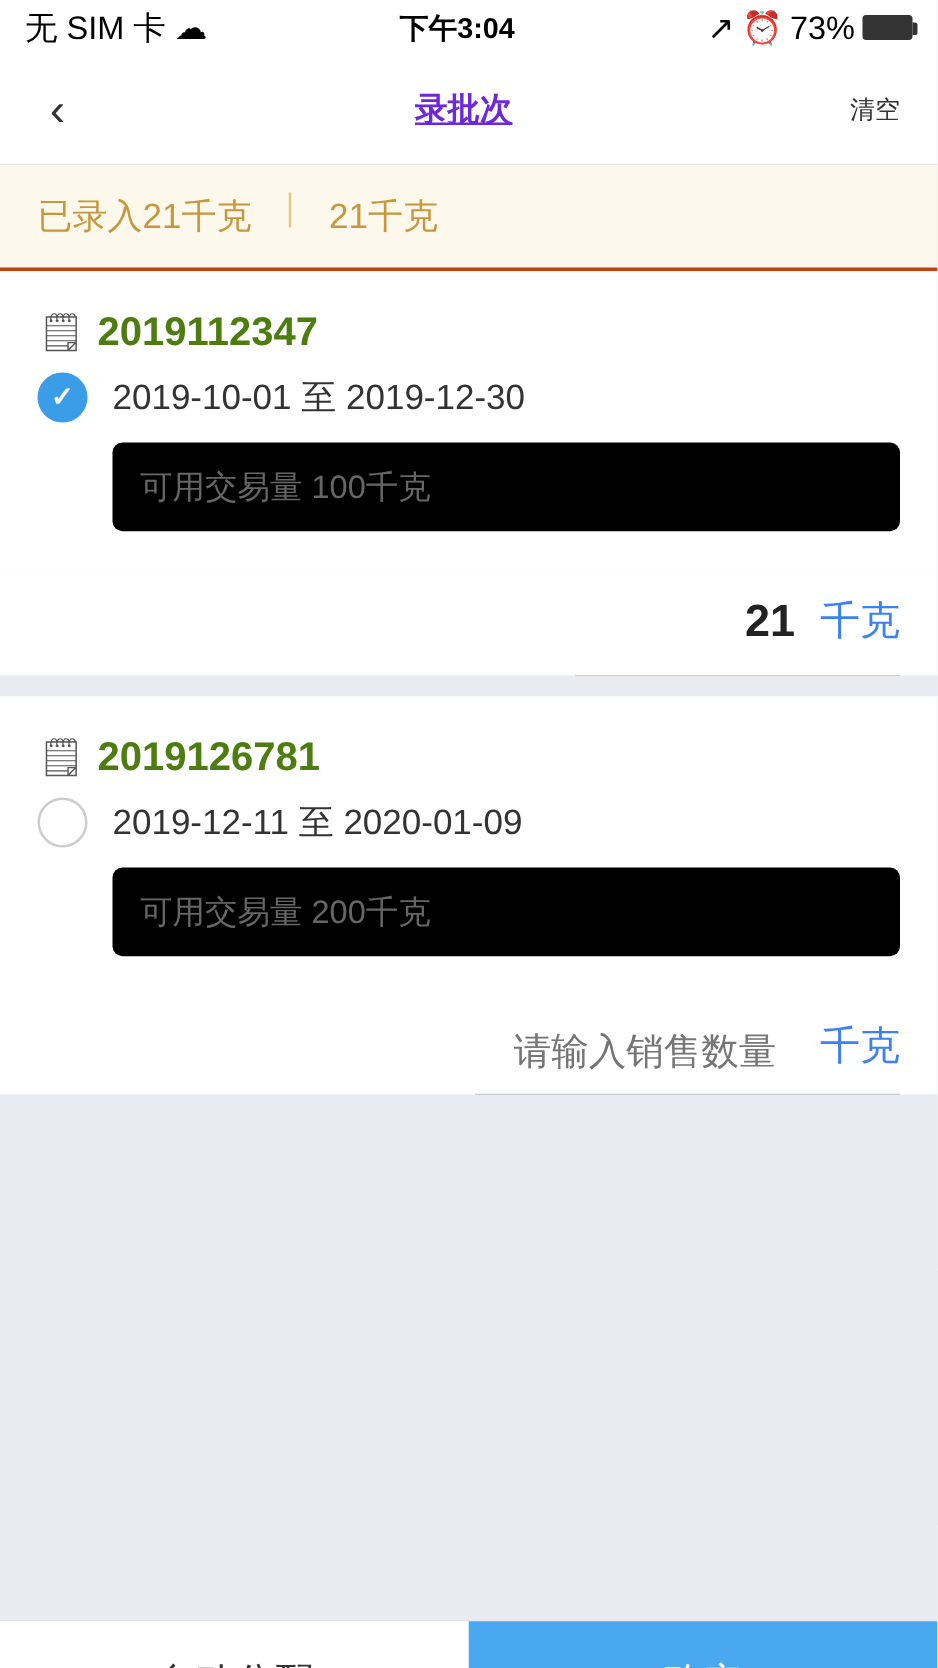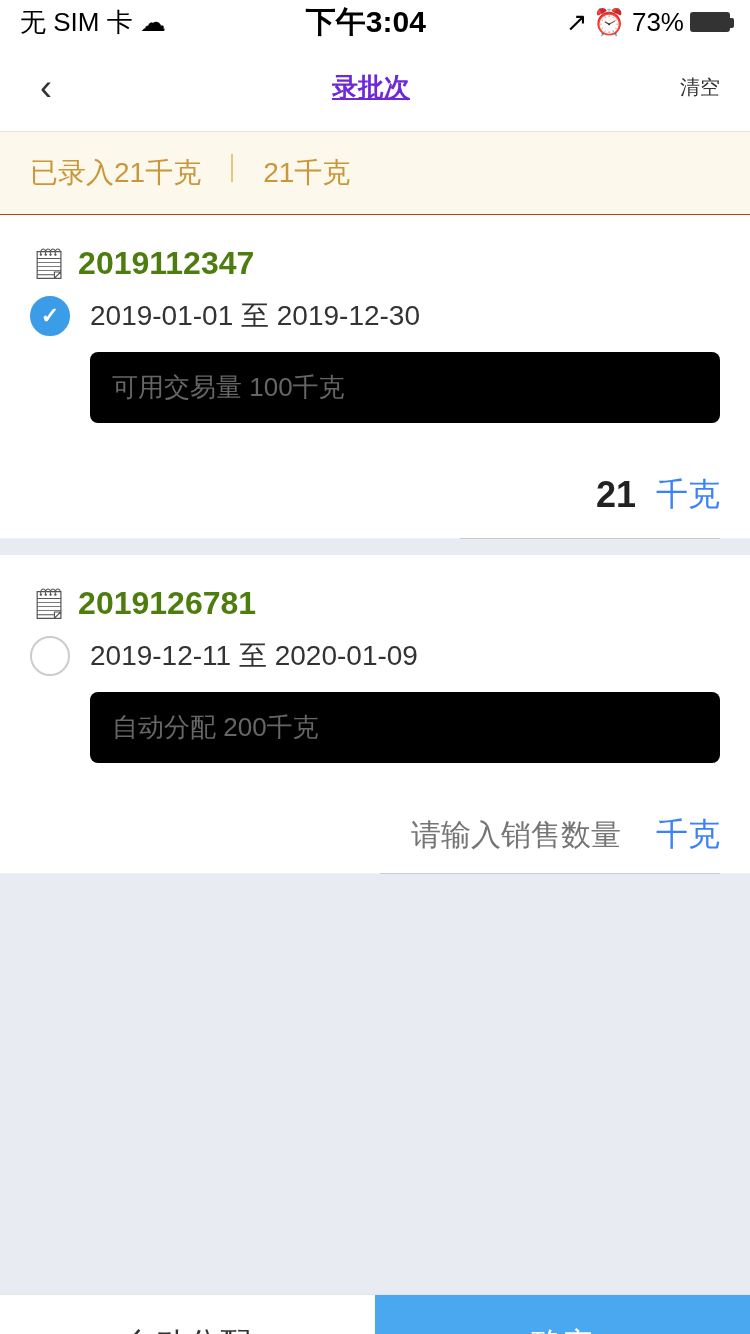--- a/index.html
+++ b/index.html
@@ -18,21 +18,21 @@
       height: 44px;
       background: #fff;
       display: flex;
       align-items: center;
       justify-content: space-between;
       padding: 0 20px;
       font-size: 26px;
       font-weight: 500;
     }
     .status-left { display: flex; align-items: flex-start; gap: 8px; }
-    .status-center { font-size: 30px; font-weight: 600; }
+    .status-center { font-size: 23px; font-weight: 600; }
     .status-right { display: flex; align-items: center; gap: 6px; font-size: 26px; }
     .battery-icon {
       display: inline-block;
       width: 40px; height: 20px;
       border: 2px solid #333;
       border-radius: 3px;
       position: relative;
       background: #333;
     }
     .battery-icon::after {
@@ -74,21 +74,21 @@
     }
 
     
     .summary-banner {
       width: 100%;
       background: #fdf8ec;
       padding: 22px 30px;
       display: flex;
       align-items: flex-start;
       gap: 30px;
-      border-bottom: 1px solid #c2410c;
+      border-bottom: 3px solid #c2410c;
     }
     .summary-item {
       font-size: 28px;
       color: #c8973a;
     }
     .summary-divider {
       width: 2px;
       height: 28px;
       background: #e0c882;
     }
@@ -177,21 +177,21 @@
     .qty-underline {
       width: 260px;
       height: 1px;
       background: #ccc;
       margin: 0 30px 0 auto;
     }
 
     
     .input-row {
       display: flex;
-      align-items: center;
+      align-items: flex-end;
       justify-content: flex-end;
       padding: 20px 30px 16px 30px;
       background: #fff;
       gap: 20px;
     }
     .qty-input {
       font-size: 30px;
       color: #bbb;
       text-align: right;
       border: none;
@@ -276,21 +276,21 @@
   <span class="summary-item">21千克</span>
 </div>
 
 <div class="card">
   <div class="batch-header">
     <span class="batch-icon">🗒</span>
     <span class="batch-id">2019112347</span>
   </div>
   <div class="batch-date-row">
     <div class="radio-circle checked"></div>
-    <span class="batch-date">2019-01-01 至 2019-12-30</span>
+    <span class="batch-date">2019-10-01 至 2019-12-30</span>
   </div>
   <div class="avail-box">可用交易量 100千克</div>
 </div>
 
 <div>
   <div class="qty-row">
     <span class="qty-value">21</span>
     <span class="qty-unit">千克</span>
   </div>
   <div class="qty-underline"></div>
@@ -300,21 +300,21 @@
 
 <div class="card">
   <div class="batch-header">
     <span class="batch-icon">🗒</span>
     <span class="batch-id">2019126781</span>
   </div>
   <div class="batch-date-row">
     <div class="radio-circle"></div>
     <span class="batch-date">2019-12-11 至 2020-01-09</span>
   </div>
-  <div class="avail-box">自动分配 200千克</div>
+  <div class="avail-box">可用交易量 200千克</div>
 </div>
 
 <div>
   <div class="input-row">
     <input class="qty-input" type="number" placeholder="请输入销售数量" style="">
     <span class="qty-unit">千克</span>
   </div>
   <div class="input-underline"></div>
 </div>
 

